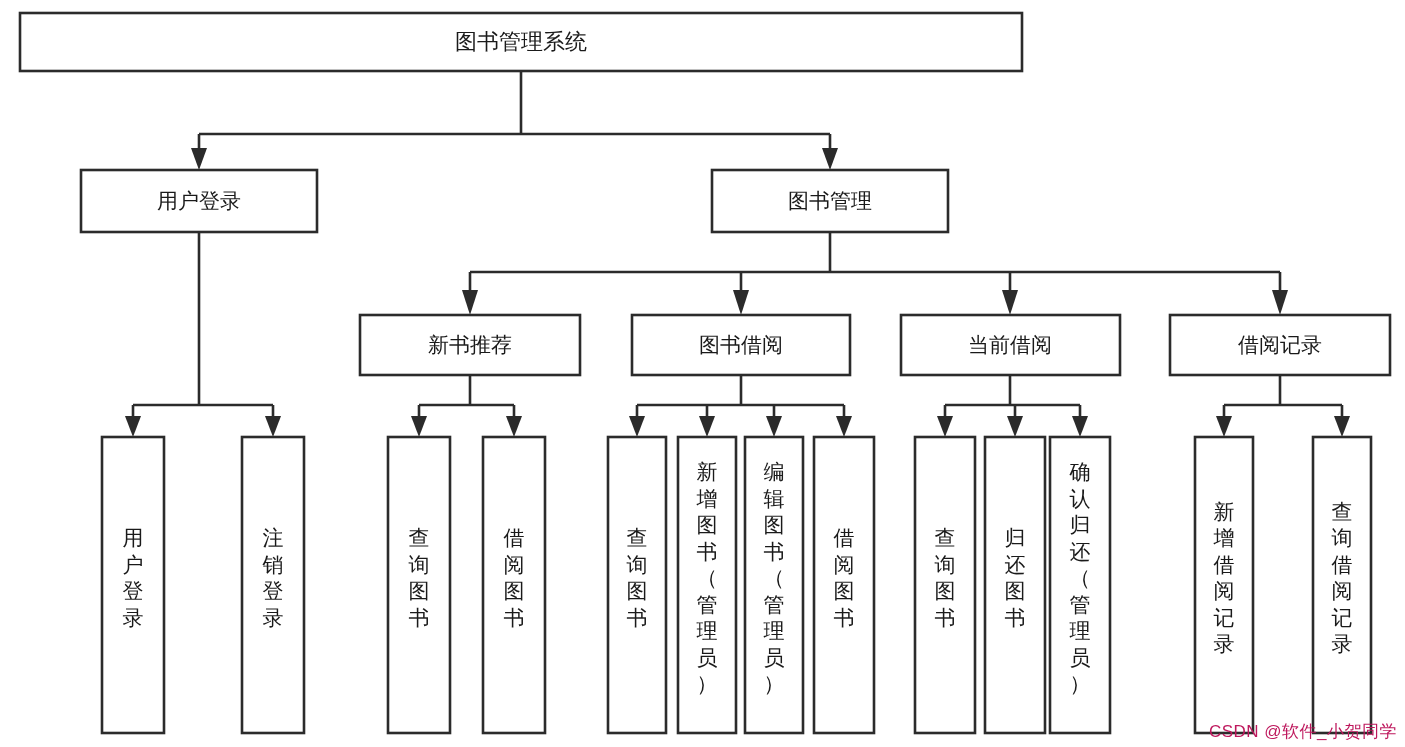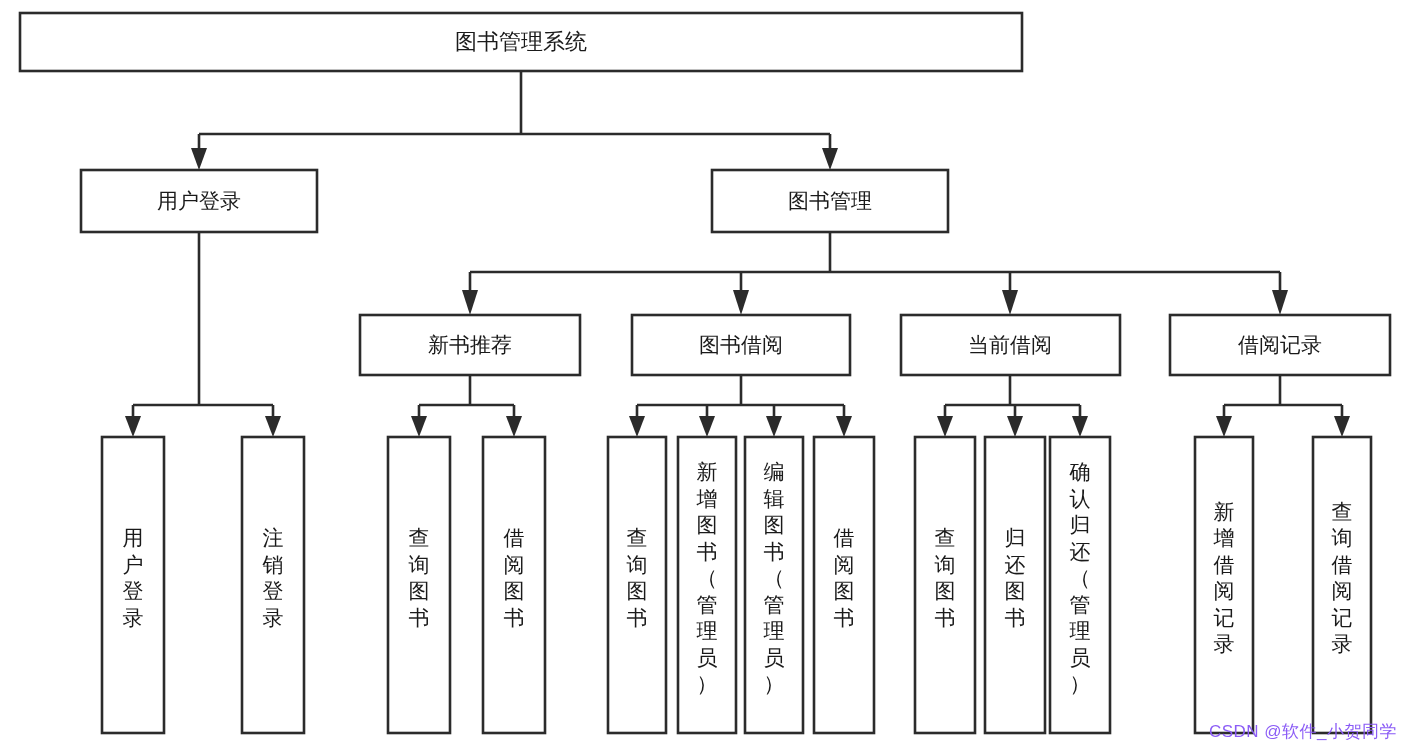--- a/index.html
+++ b/index.html
@@ -56,21 +56,21 @@
   .arrow-head {
     fill: #2b2b2b;
     stroke: none;
   }
   .watermark {
     position: absolute;
     right: 8px;
     bottom: 4px;
     font-family: "Liberation Sans", "DejaVu Sans", sans-serif;
     font-size: 17px;
-    color: #8b5cf6;
+    color: #be185d;
     white-space: nowrap;
     user-select: none;
     letter-spacing: 0.5px;
   }
 </style>
 </head>
 <body>
 
 <div id="diagram-root">
 

